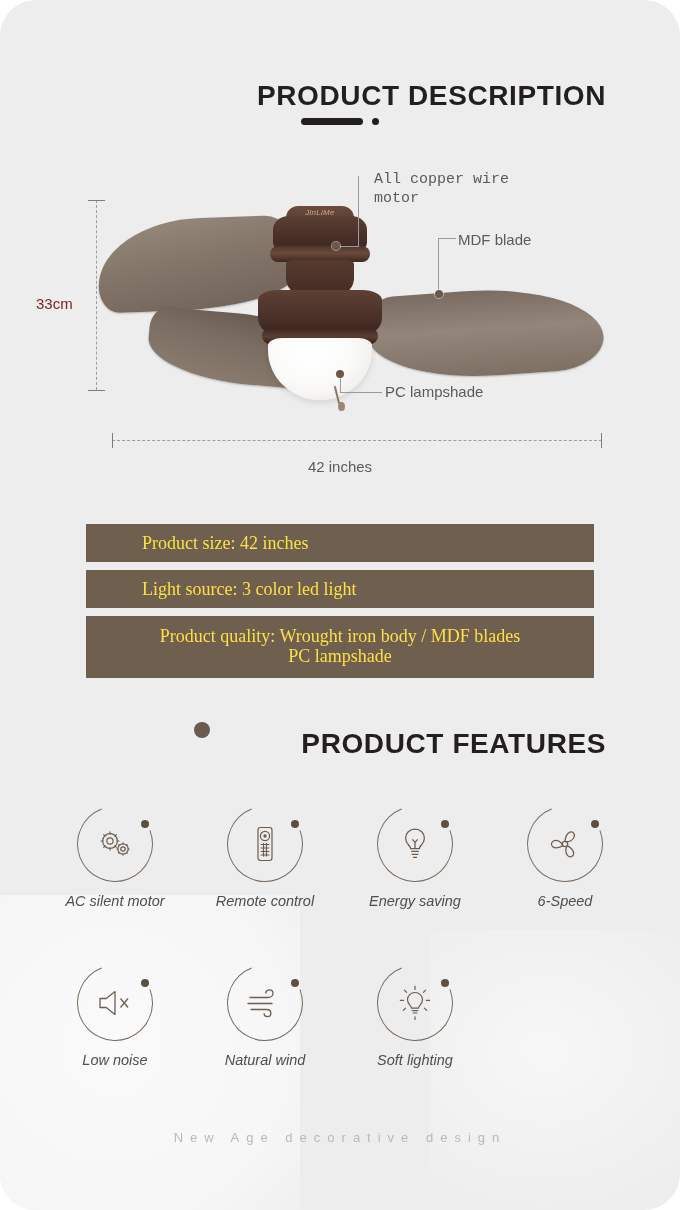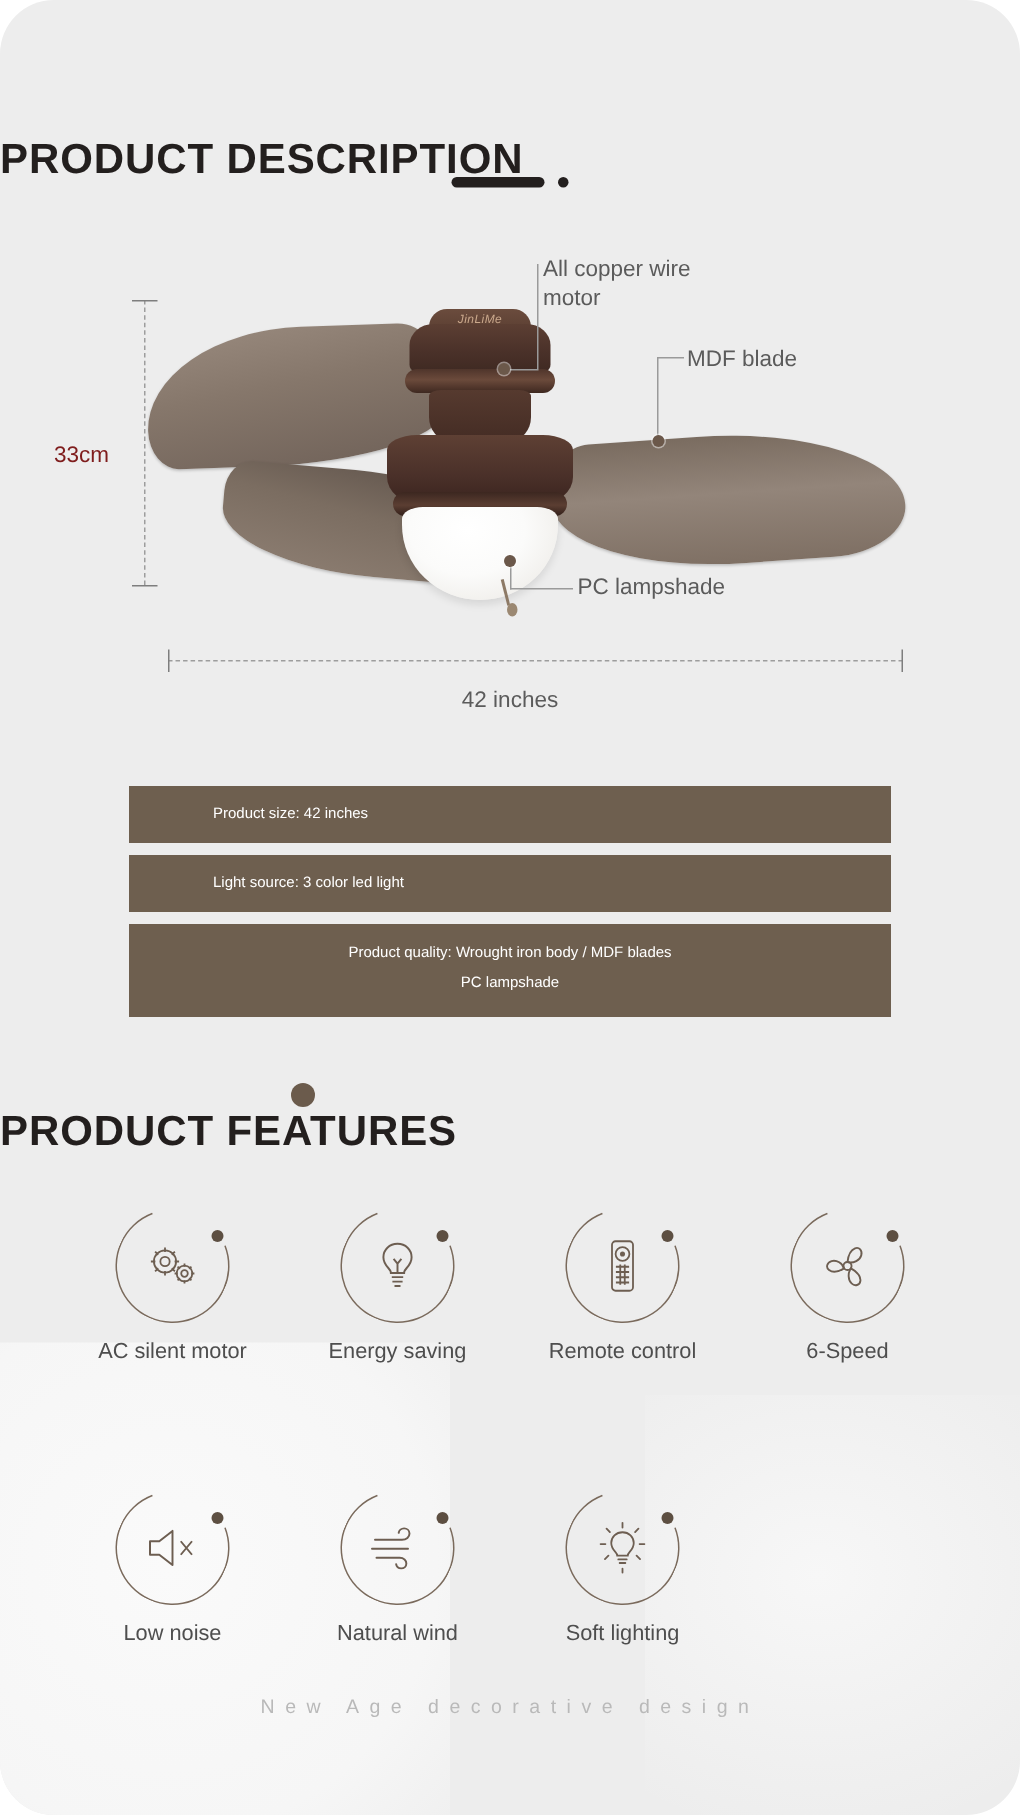--- a/index.html
+++ b/index.html
@@ -26,25 +26,24 @@
   .blob-br {
     position: absolute; left: 430px; top: 930px;
     width: 330px; height: 300px;
     background: radial-gradient(ellipse at 35% 40%, #f7f7f7 0%, rgba(247,247,247,0) 70%);
     pointer-events: none;
   }
 
   
   .sec-title {
     position: absolute; left: 0; width: 606px;
-    text-align: left;
+    text-align: right;
     font-size: 28px; font-weight: bold;
     letter-spacing: 0.6px;
     color: #231f1e;
-    margin-top: 10px;
   }
   #desc-title { top: 80px; }
   .title-deco {
     position: absolute; top: 118px; left: 0; width: 680px;
     display: flex; justify-content: center; align-items: center; gap: 9px;
   }
   .title-deco .bar { width: 62px; height: 7px; border-radius: 4px; background: #231f1e; }
   .title-deco .dot { width: 7px; height: 7px; border-radius: 50%; background: #231f1e; }
 
   
@@ -161,39 +160,40 @@
   }
   .dim-h-label {
     position: absolute; left: 0; top: 458px; width: 680px; text-align: center;
     font-size: 15px; color: #5b5b5b;
   }
 
   
   #specs { position: absolute; left: 86px; top: 524px; width: 508px; }
   .spec-bar {
     background: #6e5f4f;
-    color: #ffffff;
-    font-size: 10px;
+    color: #fde047;
+    font-size: 18px;
     padding: 9px 10px 9px 56px;
     margin-bottom: 8px;
     line-height: 20px;
+    font-family: Liberation Serif, serif;
   }
   .spec-bar.multi { text-align: center; padding: 10px 18px 12px 18px; }
   .spec-bar.multi .l2 { display: block; }
 
   
   #feat-title { top: 728px; }
   .feat-head-dot {
     position: absolute; left: 194px; top: 722px;
     width: 16px; height: 16px; border-radius: 50%;
     background: #6b5b4c;
   }
   #features {
     position: absolute; left: 40px; top: 806px; width: 600px;
-    display: grid; grid-template-columns: repeat(4, 1fr); row-gap: 85px;
+    display: grid; grid-template-columns: repeat(4, 1fr); row-gap: 56px; font-style: italic;
   }
   .feature { display: flex; flex-direction: column; align-items: center; }
   .feat-icon-wrap { position: relative; width: 76px; height: 76px; }
   .feat-ring {
     position: absolute; inset: 0;
     border: 1.4px solid #7a6a5c;
     border-radius: 50%;
     border-top-color: transparent;
     transform: rotate(24deg);
   }
@@ -248,21 +248,21 @@
       <div class="motor-brand">JinLiMe</div>
       <div class="motor-band"></div>
       <div class="motor-neck"></div>
       <div class="motor-body"></div>
       <div class="motor-ring"></div>
       <div class="lamp"></div>
       <div class="pull-chain"></div>
       <div class="pull-knob"></div>
     </div>
 
-    <div class="callout-text" style="left:362px; top:10px;">
+    <div class="callout-text" style="left:374px; top:10px;font-family:Liberation Mono, monospace;">
       <span>All copper wire</span><br>
       <span>motor</span>
     </div>
     <div class="callout-line" style="left:358px; top:16px; width:1px; height:70px;"></div>
     <div class="callout-line" style="left:340px; top:86px; width:19px; height:1px;"></div>
     <div class="callout-dot" style="left:332px; top:82px;"></div>
 
     <div class="callout-text" style="left:458px; top:70px;text-align:center;">MDF blade</div>
     <div class="callout-line" style="left:438px; top:78px; width:18px; height:1px;"></div>
     <div class="callout-line" style="left:438px; top:78px; width:1px; height:56px;"></div>
@@ -314,47 +314,47 @@
         </div>
       </div>
       <div class="feat-label">AC silent motor</div>
     </div>
 
     <div class="feature">
       <div class="feat-icon-wrap">
         <div class="feat-ring"></div>
         <div class="feat-arcdot"></div>
         <div class="feat-glyph">
-          <svg width="30" height="36" viewBox="0 0 30 36" fill="none" stroke="currentColor" stroke-width="1.3">
-            <path d="M15 3.2c-5.4 0-9.4 4-9.4 9 0 3.4 1.9 5.7 3.4 7.3 1 1.1 1.6 1.9 1.6 3.1h8.8c0-1.2.6-2 1.6-3.1 1.5-1.6 3.4-3.9 3.4-7.3 0-5-4-9-9.4-9z"></path>
-            <path d="M11.2 25.4h7.6M11.6 28.4h6.8M13 31.3h4"></path>
-            <path d="M15 22.6v-6.2M15 16.4l-2.6-3.1M15 16.4l2.6-3.1"></path>
-          </svg>
-        </div>
-      </div>
-      <div class="feat-label">Energy saving</div>
-    </div>
-
-    <div class="feature">
-      <div class="feat-icon-wrap">
-        <div class="feat-ring"></div>
-        <div class="feat-arcdot"></div>
-        <div class="feat-glyph">
           <svg width="26" height="38" viewBox="0 0 26 38" fill="none" stroke="currentColor" stroke-width="1.2">
             <rect x="6" y="2.5" width="14" height="33" rx="2.4"></rect>
             <circle cx="13" cy="11" r="4.6"></circle>
             <circle cx="13" cy="11" r="1.7" fill="currentColor" stroke="none"></circle>
             <path d="M8.6 19.5h8.8M8.6 23h8.8M8.6 26.5h8.8M8.6 30h8.8"></path>
             <path d="M11.5 18v13.5M14.5 18v13.5"></path>
           </svg>
         </div>
       </div>
       <div class="feat-label">Remote control</div>
     </div>
 
+    <div class="feature">
+      <div class="feat-icon-wrap">
+        <div class="feat-ring"></div>
+        <div class="feat-arcdot"></div>
+        <div class="feat-glyph">
+          <svg width="30" height="36" viewBox="0 0 30 36" fill="none" stroke="currentColor" stroke-width="1.3">
+            <path d="M15 3.2c-5.4 0-9.4 4-9.4 9 0 3.4 1.9 5.7 3.4 7.3 1 1.1 1.6 1.9 1.6 3.1h8.8c0-1.2.6-2 1.6-3.1 1.5-1.6 3.4-3.9 3.4-7.3 0-5-4-9-9.4-9z"></path>
+            <path d="M11.2 25.4h7.6M11.6 28.4h6.8M13 31.3h4"></path>
+            <path d="M15 22.6v-6.2M15 16.4l-2.6-3.1M15 16.4l2.6-3.1"></path>
+          </svg>
+        </div>
+      </div>
+      <div class="feat-label">Energy saving</div>
+    </div>
+
 
     <div class="feature">
       <div class="feat-icon-wrap">
         <div class="feat-ring"></div>
         <div class="feat-arcdot"></div>
         <div class="feat-glyph">
           <svg width="38" height="38" viewBox="0 0 38 38" fill="none" stroke="currentColor" stroke-width="1.25">
             <circle cx="19" cy="19" r="2.7"></circle>
             <path d="M19 16.4c.4-4 1.9-8 5-9.2 2.8-1.1 5 1.6 4.2 4.6-.9 3.3-5 5.6-9.2 4.6z"></path>
             <path d="M21.3 20.6c3.5 2 6.6 5 6.3 8.3-.3 3-3.7 3.8-5.9 1.7-2.4-2.3-2.6-7.1-.4-10z"></path>

